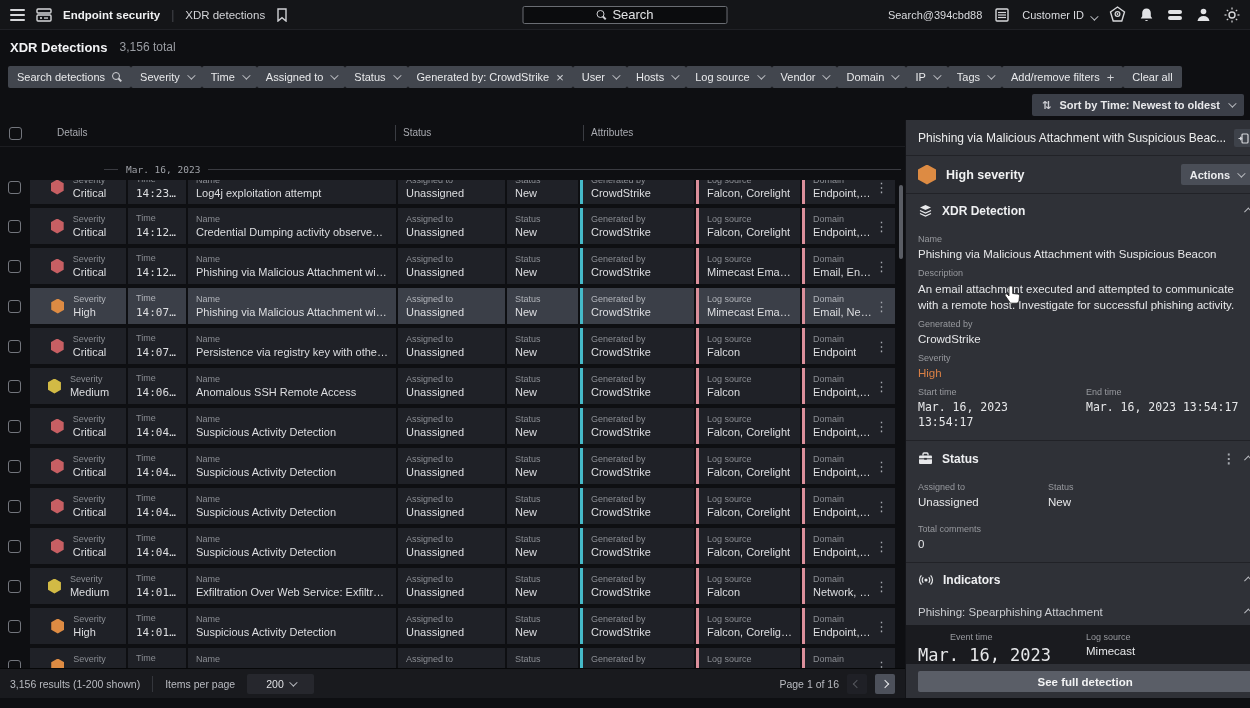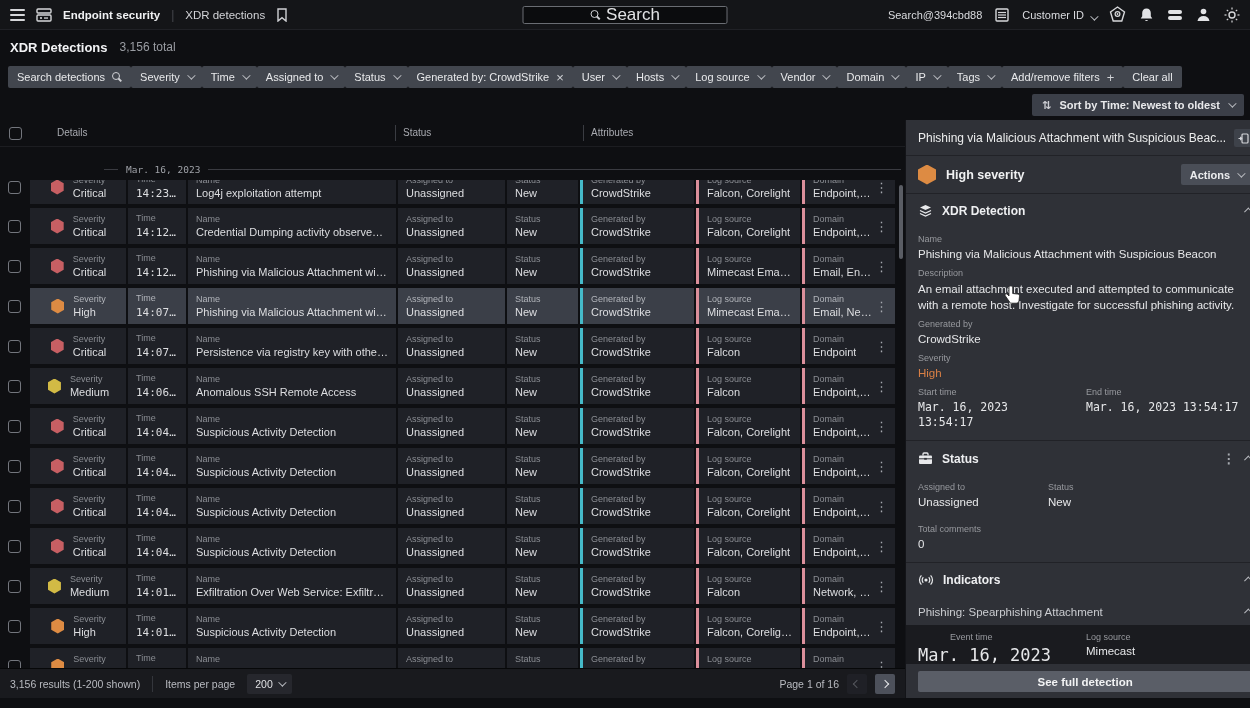--- a/index.html
+++ b/index.html
@@ -20,21 +20,21 @@
   
   .topbar { height:30px; background:#141518; border-bottom:1px solid #202126;
     display:flex; align-items:center; padding:0 10px; gap:11px; position:relative; }
   .hamburger { width:15px; display:flex; flex-direction:column; gap:3px; cursor:pointer; }
   .hamburger span { height:2px; background:#d6d7da; border-radius:1px; }
   .appname { font-size:11.5px; font-weight:bold; color:#f0f1f3; }
   .pagename { font-size:11.5px; color:#d2d3d7; }
   .tb-div { color:#45474d; font-size:12px; }
   .searchbox { position:absolute; left:50%; transform:translateX(-50%); width:205px; height:18px;
     background:#0b0c0e; border:1px solid #6a6d73; border-radius:2px; display:flex;
-    align-items:center; justify-content:center; gap:6px; font-size:17px; color:#e2e3e5; cursor:text; }
+    align-items:center; justify-content:center; gap:6px; font-size:13px; color:#e2e3e5; cursor:text; }
   .tb-right { margin-left:auto; display:flex; align-items:center; gap:13px; }
   .tb-right .txt { font-size:11px; color:#dadbdf; }
   .icobtn { display:flex; align-items:center; justify-content:center; cursor:pointer; }
   .custid { display:flex; align-items:flex-end; gap:6px; font-size:11px; color:#dadbdf; cursor:pointer; }
 
   
   .title-row { height:34px; display:flex; align-items:center; gap:12px; padding:0 10px; }
   .title-row .t { font-size:13px; font-weight:bold; color:#f2f3f5; }
   .title-row .c { font-size:12px; color:#9a9da3; }
   .filter-bar { height:26px; display:flex; align-items:center; padding:0 8px; }
@@ -91,21 +91,21 @@
   .det-row.selected .cell { background:#3b3f48; }
   .det-row.selected .cell .lbl { color:#b2b5bb; }
   .tbl-scroll { position:absolute; right:2px; top:38px; width:4px; height:74px;
     background:#5a5d64; border-radius:2px; }
 
   
   .footer { height:30px; background:#191a1e; border-top:1px solid #070809; display:flex;
     align-items:center; padding:0 10px; gap:12px; font-size:10.5px; color:#b9bbc1; }
   .f-div { width:1px; height:16px; background:#34363c; }
   .pp-select { height:20px; background:#26272d; border-radius:2px; display:flex; align-items:center;
-    gap:5px; padding:0 8px; color:#dfe0e3; cursor:pointer; }
+    gap:5px; padding:0 19px; color:#dfe0e3; cursor:pointer; }
   .f-right { margin-left:auto; display:flex; align-items:center; gap:8px; }
   .pgbtn { width:20px; height:20px; border-radius:2px; display:flex; align-items:center;
     justify-content:center; cursor:pointer; }
   .pgbtn.prev { background:#1f2026; }
   .pgbtn.prev .chev { border-color:#55575e; transform:rotate(135deg); }
   .pgbtn.next { background:#4d515b; }
   .pgbtn.next .chev { border-color:#e9eaec; transform:rotate(-45deg); }
 
   
   .panel { flex:1; background:#2f3137; display:flex; flex-direction:column; position:relative;

